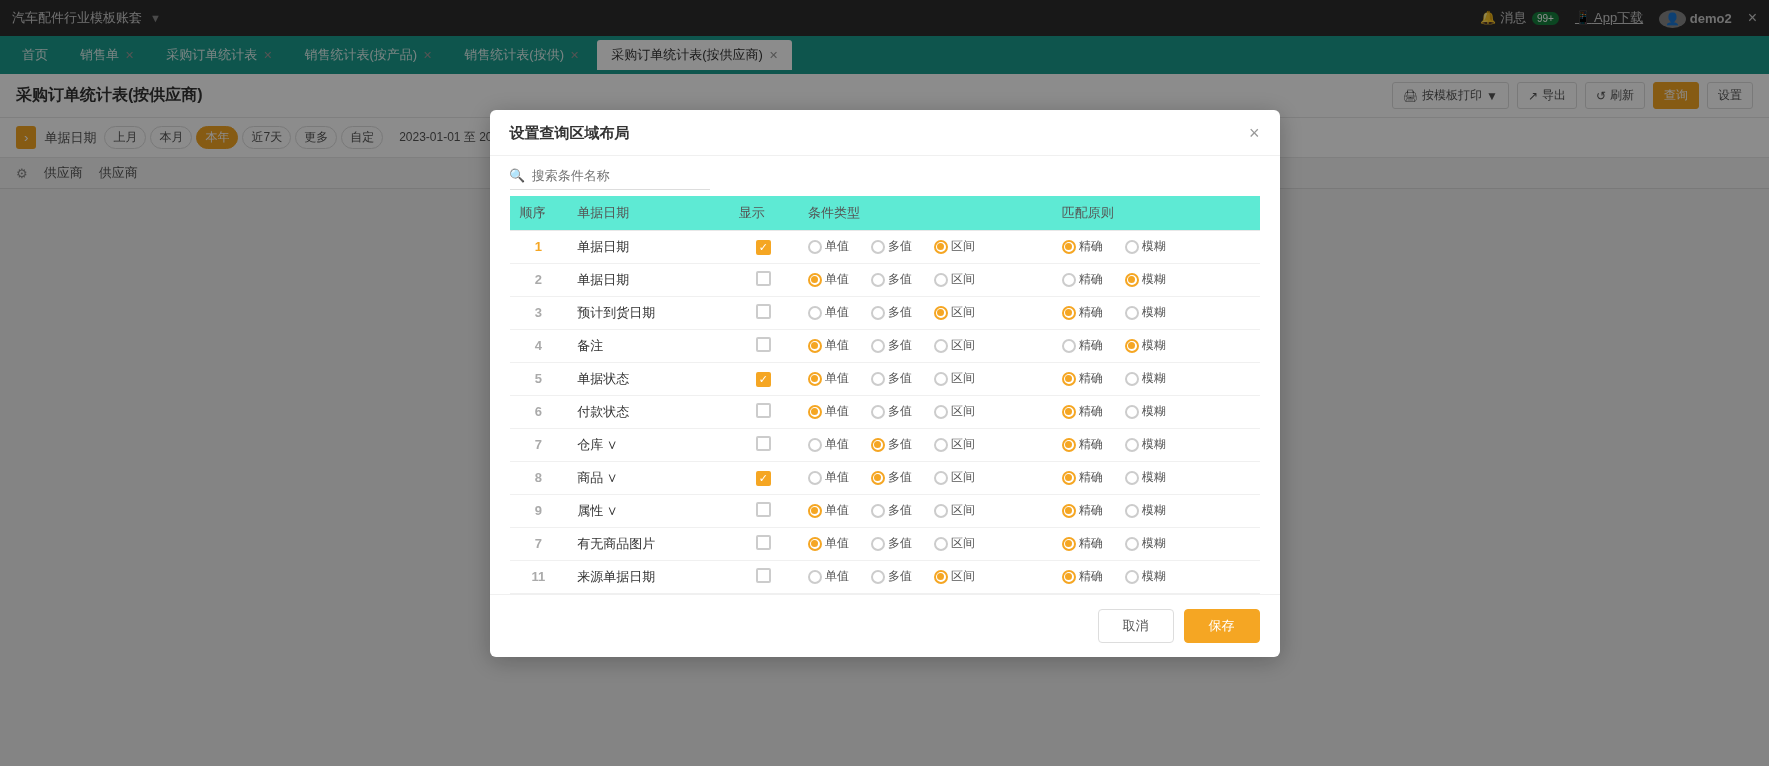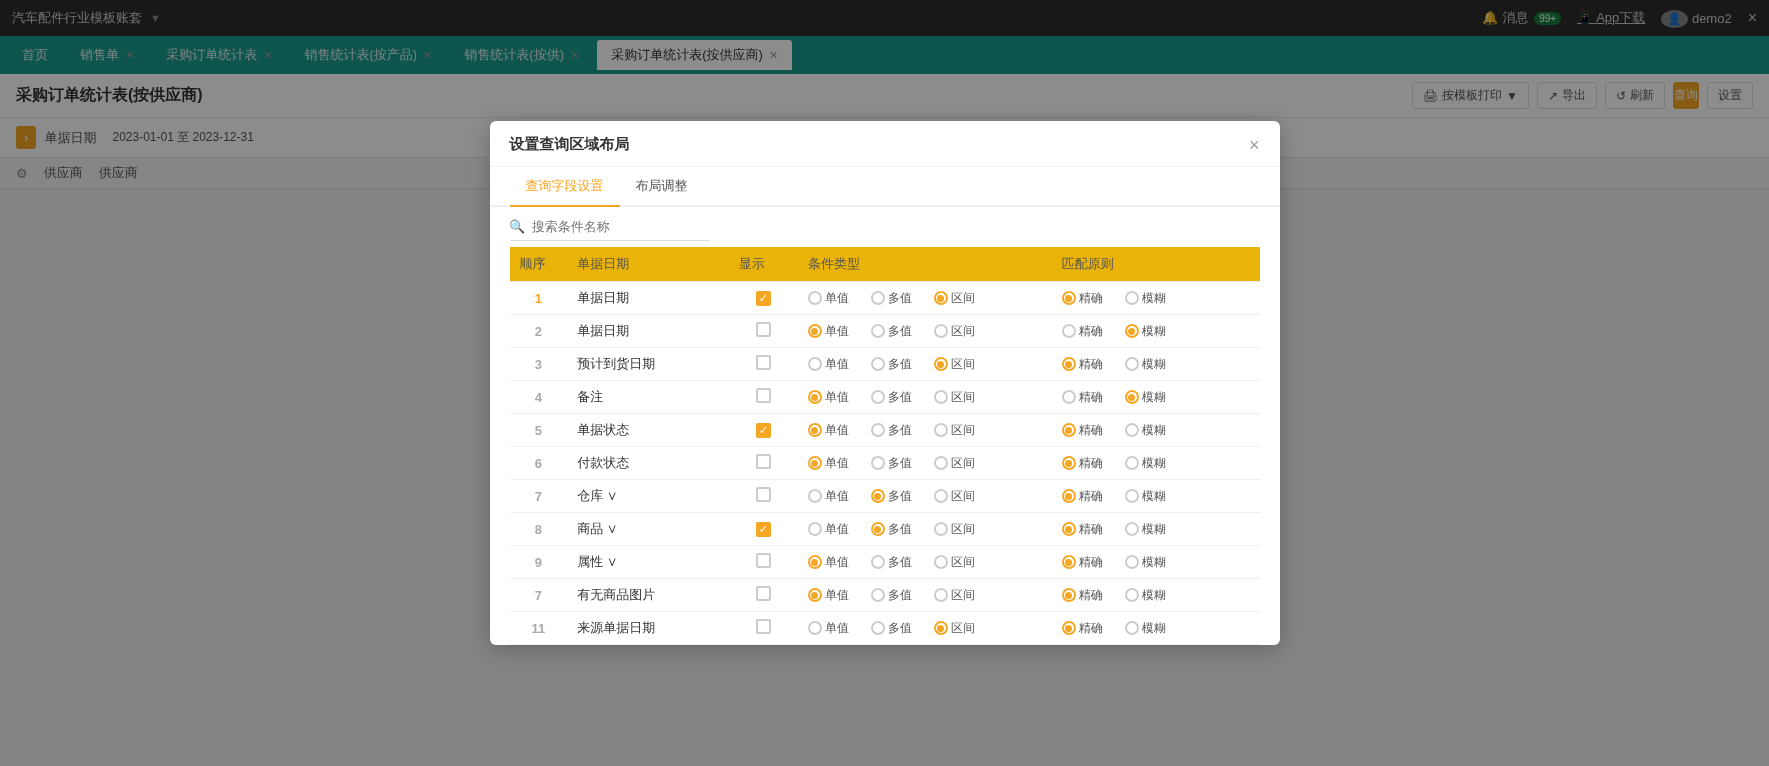--- a/index.html
+++ b/index.html
@@ -55,21 +55,21 @@
       justify-content: space-between;
     }
     .page-title { font-size: 16px; font-weight: bold; color: #333; }
     .header-actions { display: flex; align-items: center; gap: 8px; }
     .btn-outline {
       border: 1px solid #ddd; background: #fff; padding: 4px 10px;
       border-radius: 3px; cursor: pointer; font-size: 12px; color: #555;
       display: flex; align-items: center; gap: 4px;
     }
     .btn-orange {
-      border: 1px solid #f5a623; background: #f5a623; padding: 4px 0;
+      border: 1px solid #f5a623; background: #f5a623; padding: 4px 10px;
       border-radius: 3px; cursor: pointer; font-size: 12px; color: #fff;
     }
 
     
     .filter-bar {
       background: #fff;
       padding: 8px 16px;
       display: flex;
       align-items: center;
       gap: 8px;
@@ -164,21 +164,21 @@
       flex: 1;
       overflow-y: auto;
       padding: 0 20px;
     }
     table.conditions-table {
       width: 100%;
       border-collapse: collapse;
       font-size: 13px;
     }
     table.conditions-table thead tr {
-      background: #eab308;
+      background: #5eead4;
     }
     table.conditions-table th {
       padding: 8px 10px;
       text-align: left;
       color: #555;
       font-weight: normal;
       border-bottom: 1px solid #e8e8e8;
     }
     table.conditions-table td {
       padding: 7px 10px;
@@ -248,21 +248,21 @@
   <div class="top-nav-right">
     <span style="cursor:pointer;">
       <span>🔔</span>
       <span>消息</span>
       <span class="badge">99+</span>
     </span>
     <span style="cursor:pointer;text-decoration:underline;">
       <span>📱</span>
       <span>App下载</span>
     </span>
-    <span style="cursor:pointer;">
+    <span style="cursor:pointer;font-weight:bold;">
       <span style="background:#888;color:#fff;border-radius:50%;padding:2px 6px;font-size:12px;">👤</span>
       <span>demo2</span>
     </span>
     <span class="close-btn-top">×</span>
   </div>
 </div>
 
 <div class="tabs-nav">
   <div class="tab-item">
     <span>首页</span>
@@ -312,41 +312,45 @@
       <span>设置</span>
     </button>
   </div>
 </div>
 
 <div class="filter-bar">
   <button class="filter-toggle">
     <span>›</span>
   </button>
   <span style="font-size:13px;color:#555;">单据日期</span>
+  <div class="date-chips">
+    <span class="chip">上月</span>
+    <span class="chip">本月</span>
+    <span class="chip active">本年</span>
+    <span class="chip">近7天</span>
+    <span class="chip">更多</span>
+    <span class="chip">自定</span>
+  </div>
   <span class="date-range">2023-01-01 至 2023-12-31</span>
 </div>
 
 <div class="table-header-row">
   <span class="settings-icon">⚙</span>
   <span style="font-size:13px;color:#555;">供应商</span>
   <span style="font-size:13px;color:#555;">供应商</span>
 </div>
 
 <div class="overlay">
   <div class="dialog">
 
     <div class="dialog-header">
       <span class="dialog-title">设置查询区域布局</span>
       <span class="dialog-close">×</span>
     </div>
 
-    <div class="dialog-tabs">
-      <div class="dialog-tab active">查询字段设置</div>
-      <div class="dialog-tab">布局调整</div>
-    </div>
 
     <div class="dialog-search">
       <div class="search-box">
         <span style="color:#aaa;">🔍</span>
         <input type="text" placeholder="搜索条件名称" style="">
       </div>
     </div>
 
     <div class="dialog-table-wrap">
       <table class="conditions-table">
@@ -721,14 +725,18 @@
                     <span class="radio-circle"></span>
                     <span class="radio-label">模糊</span>
                   </label>
                 </div>
               </td>
             </tr>
           </tbody>
       </table>
     </div>
 
+    <div class="dialog-footer">
+      <button class="btn-cancel">取消</button>
+      <button class="btn-save">保存</button>
+    </div>
   </div>
 </div>
 
 </body></html>

